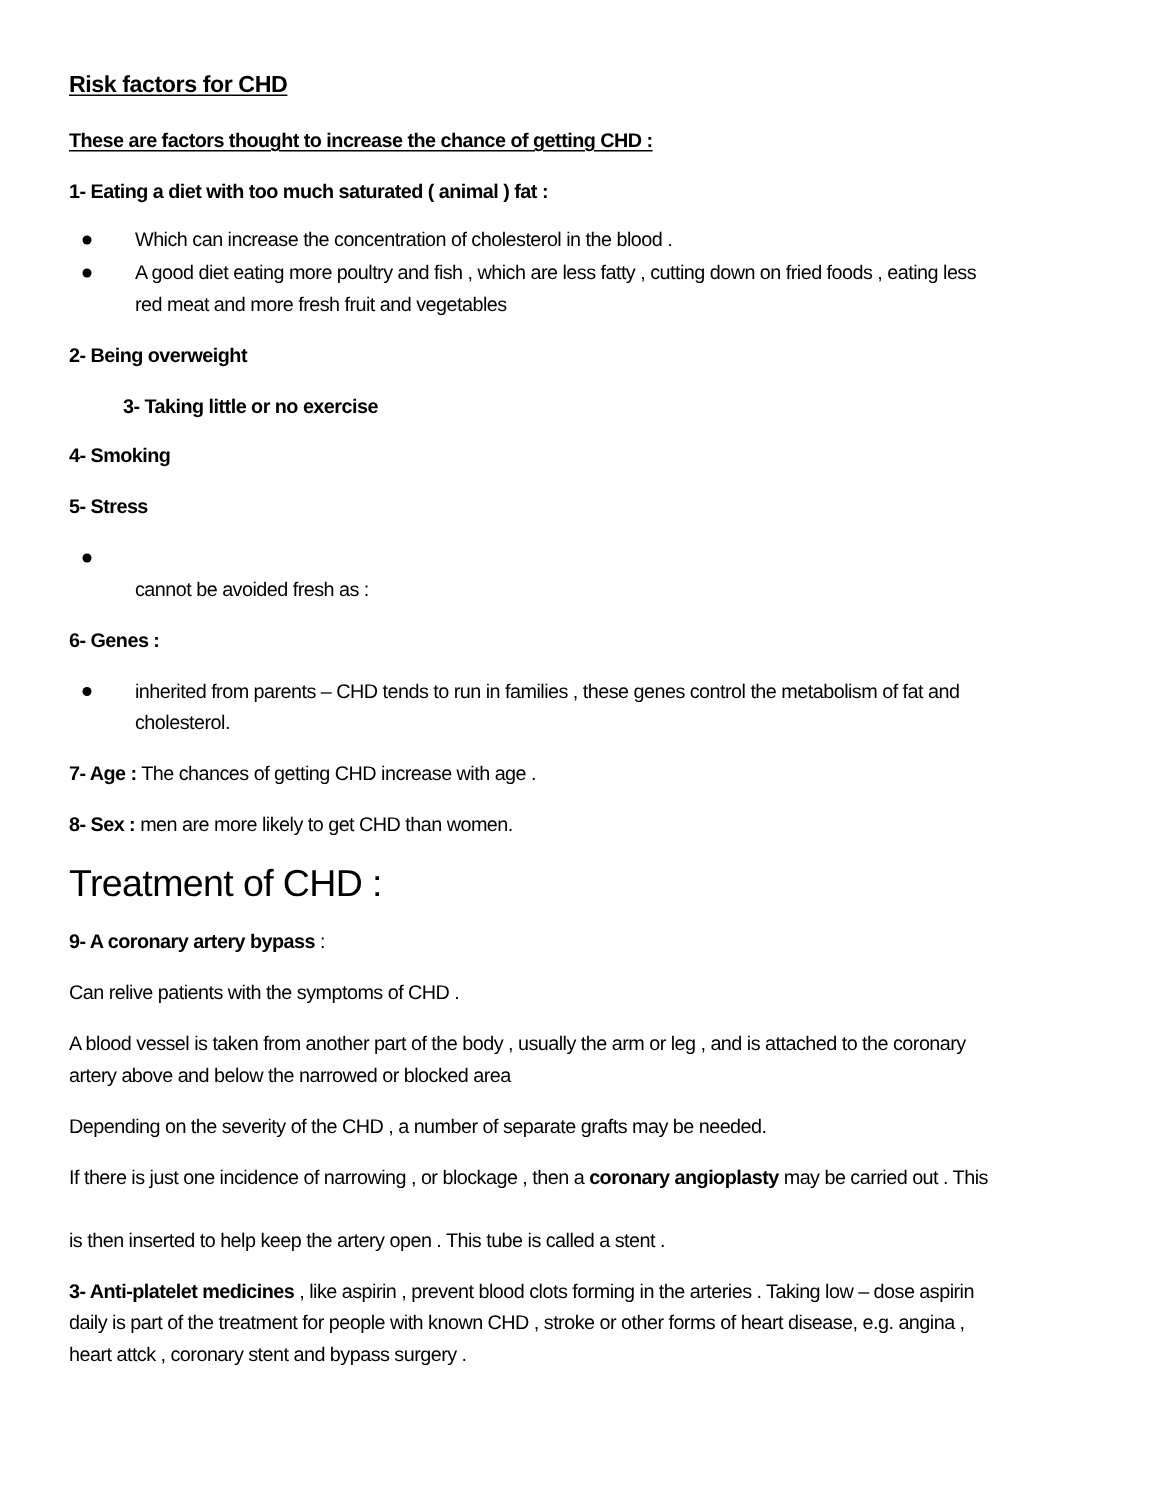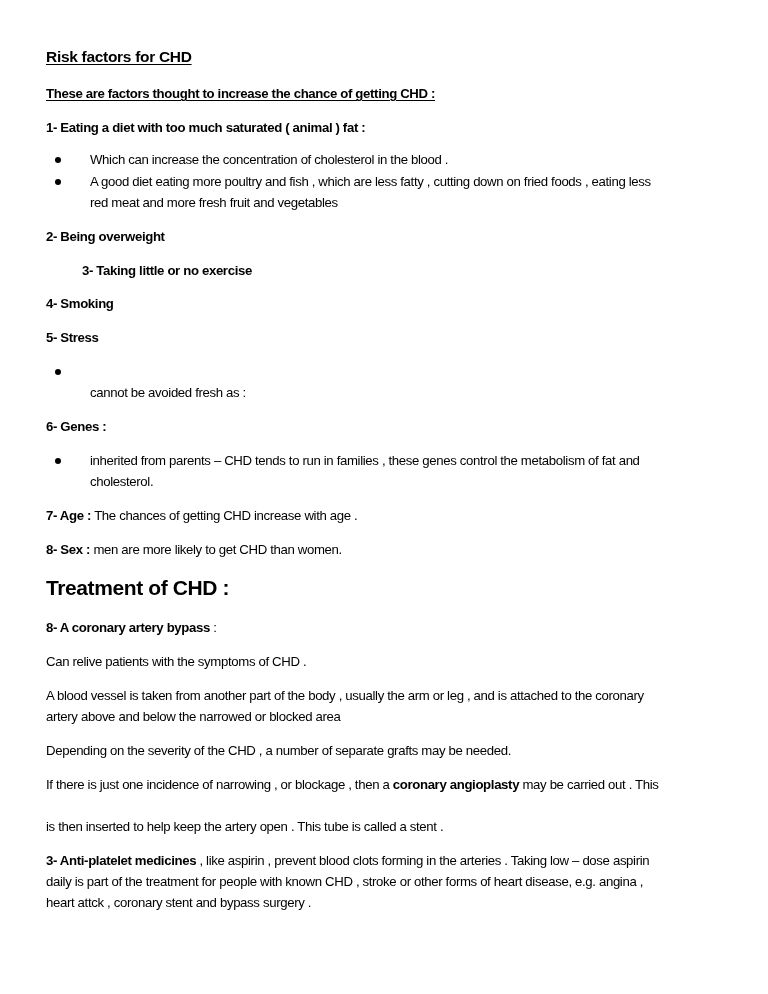--- a/index.html
+++ b/index.html
@@ -11,21 +11,21 @@
   .page {
     position: relative;
     width: 768px; height: 726px;
     font-size: 13.2px;
     letter-spacing: -0.35px;
   }
   .line { position: absolute; left: 46px; white-space: nowrap; line-height: 1; }
   .bold { font-weight: bold; }
   .u { text-decoration: underline; text-decoration-thickness: 1px; text-underline-offset: 2px; }
   .h1 { font-size: 15.5px; font-weight: bold; letter-spacing: -0.3px; }
-  .h2 { font-size: 21px; font-weight: bold; letter-spacing: -0.4px; }
+  .h2 { font-size: 25px; font-weight: normal; letter-spacing: -0.4px; }
   .bullet { position: absolute; left: 55px; width: 6px; height: 6px; border-radius: 50%; background: #000; }
   .bline { position: absolute; left: 90px; white-space: nowrap; line-height: 1; }
 </style>
 </head>
 <body>
 
 <div class="page">
 
   <div class="line h1 u" style="top:49px;">Risk factors for CHD</div>
   <div class="line bold u" style="top:87px;">These are factors thought to increase the chance of getting CHD :</div>
@@ -48,21 +48,21 @@
   <div class="line bold" style="top:420px;">6- Genes :</div>
   <span class="bullet" style="top:458px;"></span>
   <div class="bline" style="top:454px;">inherited from parents – CHD tends to run in families , these genes control the metabolism of fat and</div>
   <div class="bline" style="top:475px;">cholesterol.</div>
 
   <div class="line" style="top:509px;"><span class="bold">7- Age :</span><span> The chances of getting CHD increase with age .</span></div>
   <div class="line" style="top:543px;"><span class="bold">8- Sex :</span><span> men are more likely to get CHD than women.</span></div>
 
   <div class="line h2" style="top:577px;">Treatment of CHD :</div>
 
-  <div class="line" style="top:621px;"><span class="bold">8- A coronary artery bypass</span><span> :</span></div>
+  <div class="line" style="top:621px;"><span class="bold">9- A coronary artery bypass</span><span> :</span></div>
 
   <div class="line" style="top:655px;">Can relive patients with the symptoms of CHD .</div>
   <div class="line" style="top:689px;">A blood vessel is taken from another part of the body , usually the arm or leg , and is attached to the coronary</div>
   <div class="line" style="top:710px;">artery above and below the narrowed or blocked area</div>
   <div class="line" style="top:744px;">Depending on the severity of the CHD , a number of separate grafts may be needed.</div>
 
   <div class="line" style="top:778px;"><span>If there is just one incidence of narrowing , or blockage , then a </span><span class="bold">coronary angioplasty</span><span> may be carried out . This</span></div>
   <div class="line" style="top:820px;">is then inserted to help keep the artery open . This tube is called a stent .</div>
 
   <div class="line" style="top:854px;"><span class="bold">3- Anti-platelet medicines</span><span> , like aspirin , prevent blood clots forming in the arteries . Taking low – dose aspirin</span></div>

